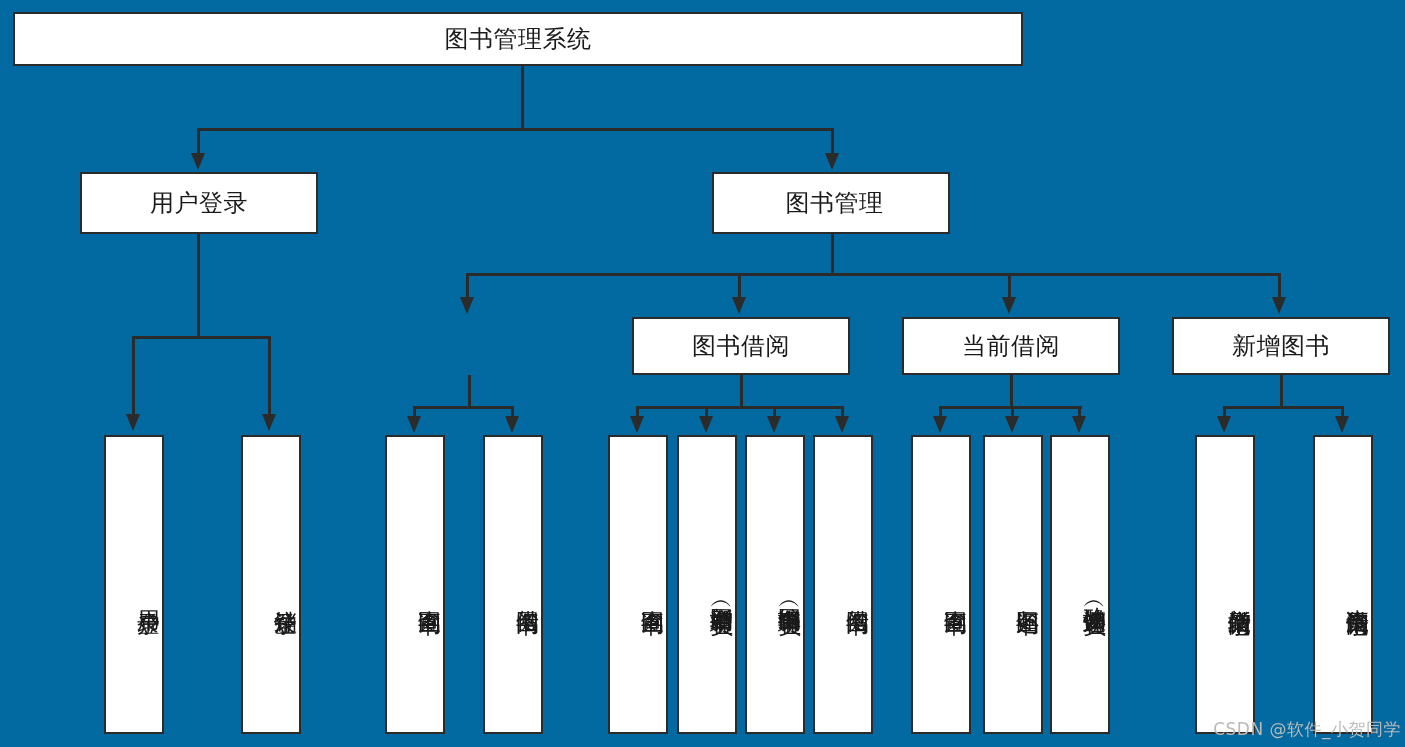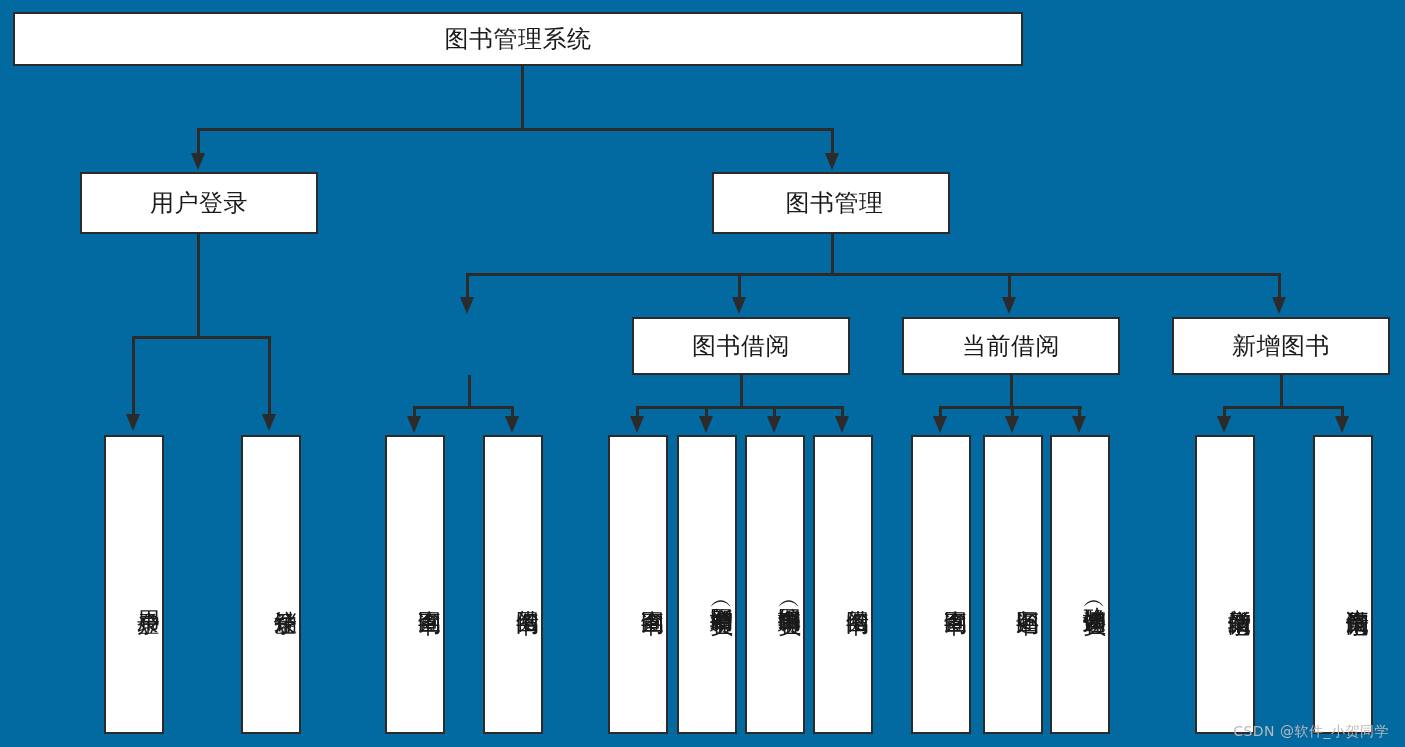--- a/index.html
+++ b/index.html
@@ -51,23 +51,23 @@
   .arrow {
     position: absolute;
     width: 0;
     height: 0;
     border-left: 7px solid transparent;
     border-right: 7px solid transparent;
     border-top: 17px solid #2b2b2b;
   }
   .watermark {
     position: absolute;
-    right: 16px;
+    right: 4px;
     bottom: 6px;
-    font-size: 14px;
+    font-size: 17px;
     color: #b9b9b9;
     letter-spacing: 0.5px;
     white-space: nowrap;
   }
 </style>
 </head>
 <body>
 
 <div id="canvas">
 

